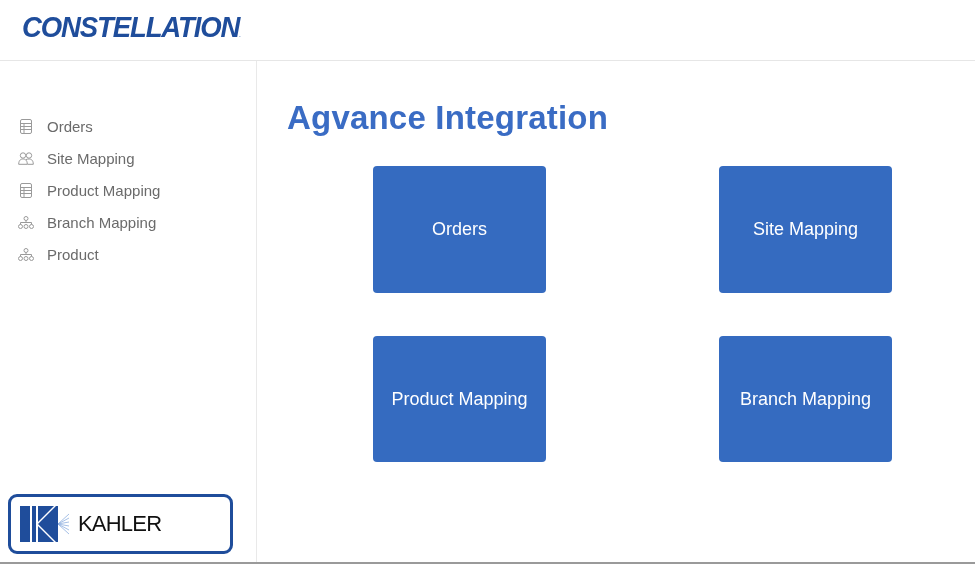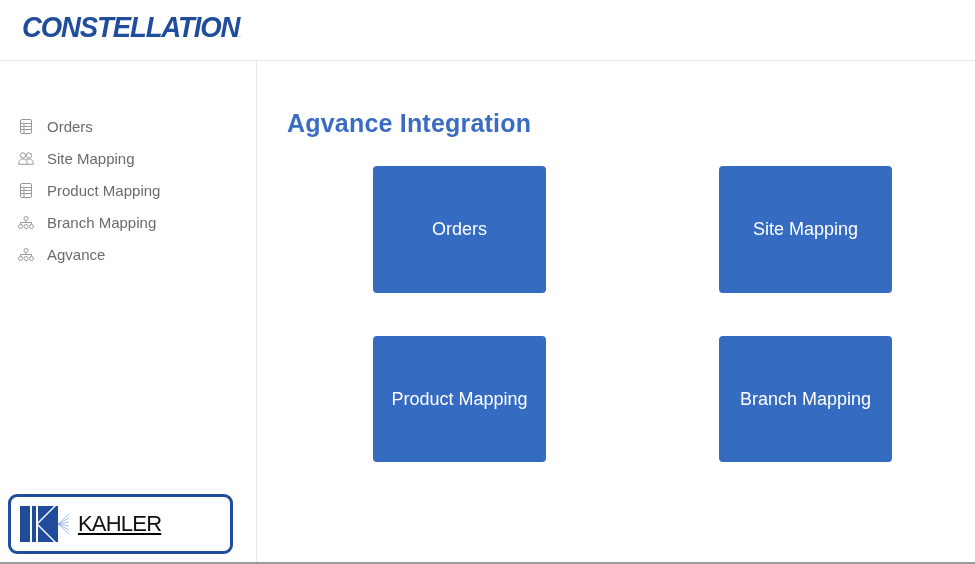--- a/index.html
+++ b/index.html
@@ -31,30 +31,30 @@
   }
   .nav-item .icon { width: 16px; height: 16px; margin-right: 13px; display: inline-flex; align-items: center; justify-content: center; }
   .nav-item .label { font-size: 15px; color: #6b6b6b; }
 
   .kahler {
     position: absolute; left: 8px; top: 433px; width: 225px; height: 60px;
     border: 3px solid #1f4d9b; border-radius: 9px; background: #fff;
     display: flex; align-items: center; padding-left: 9px;
   }
   .kahler-mark { width: 49px; height: 40px; margin-right: 3px; }
-  .kahler-text { display: flex; flex-direction: column; line-height: 20px; text-decoration: underline; }
+  .kahler-text { display: flex; flex-direction: column; line-height: 20px; }
   .kahler-text span {
     font-size: 22px; font-weight: normal; color: #111; letter-spacing: -0.8px;
   }
   .kahler-text .l1 { margin-left: 6px; }
 
   .main { position: absolute; left: 257px; top: 61px; width: 718px; height: 501px; }
   .page-title {
-    position: absolute; left: 30px; top: 48px;
-    font-size: 25px; font-weight: bold; color: #3a6cc4; letter-spacing: 0.2px;
+    position: absolute; left: 30px; top: 38px;
+    font-size: 33px; font-weight: bold; color: #3a6cc4; letter-spacing: 0.2px;
   }
   .tile {
     position: absolute; width: 173px; height: 127px;
     background: #356bc0; border-radius: 4px;
     display: flex; align-items: center; justify-content: center;
     color: #ffffff; font-size: 18px; cursor: pointer;
   }
   .t1 { left: 116px; top: 105px; }
   .t2 { left: 462px; top: 105px; }
   .t3 { left: 116px; top: 275px; height: 126px; }
@@ -127,21 +127,21 @@
       <span class="icon">
         <svg width="16" height="13" viewBox="0 0 16 13">
             <circle cx="8" cy="2.5" r="2" fill="none" stroke="#9a9a9a"></circle>
             <line x1="8" y1="4.5" x2="8" y2="6.5" stroke="#9a9a9a"></line>
             <path d="M2.5 8.5 V6.5 H13.5 V8.5" fill="none" stroke="#9a9a9a"></path>
             <circle cx="2.5" cy="10.5" r="2" fill="none" stroke="#9a9a9a"></circle>
             <circle cx="8" cy="10.5" r="2" fill="none" stroke="#9a9a9a"></circle>
             <circle cx="13.5" cy="10.5" r="2" fill="none" stroke="#9a9a9a"></circle>
           </svg>
       </span>
-      <span class="label">Agvance</span>
+      <span class="label">Product</span>
     </div>
   </nav>
 
   <div class="kahler">
     <svg class="kahler-mark" viewBox="0 0 49 40">
       <rect x="0" y="2" width="10" height="36" fill="#1f4d9b"></rect>
       <rect x="12" y="2" width="4" height="36" fill="#1f4d9b"></rect>
       <polygon points="18,2 34,2 18,18" fill="#1f4d9b"></polygon>
       <polygon points="18,22 34,38 18,38" fill="#1f4d9b"></polygon>
       <polygon points="18,20 36,2 38,2 38,38 36,38" fill="#1f4d9b"></polygon>

